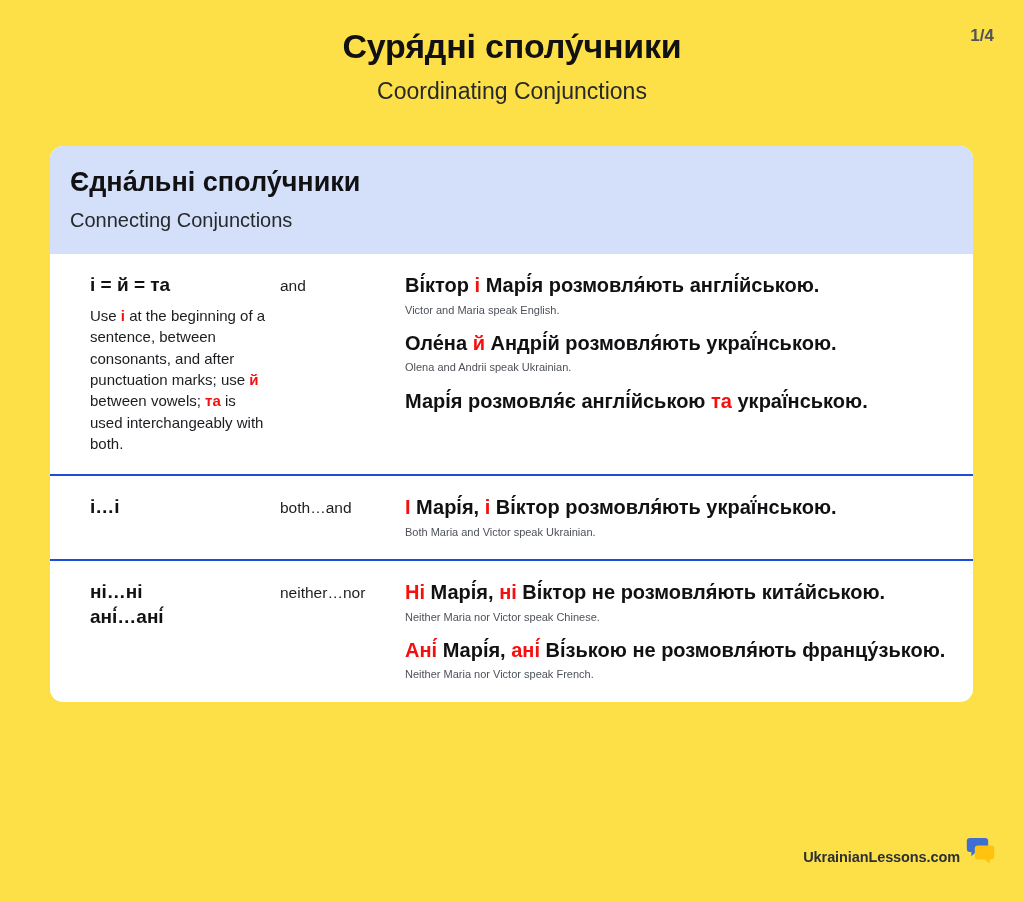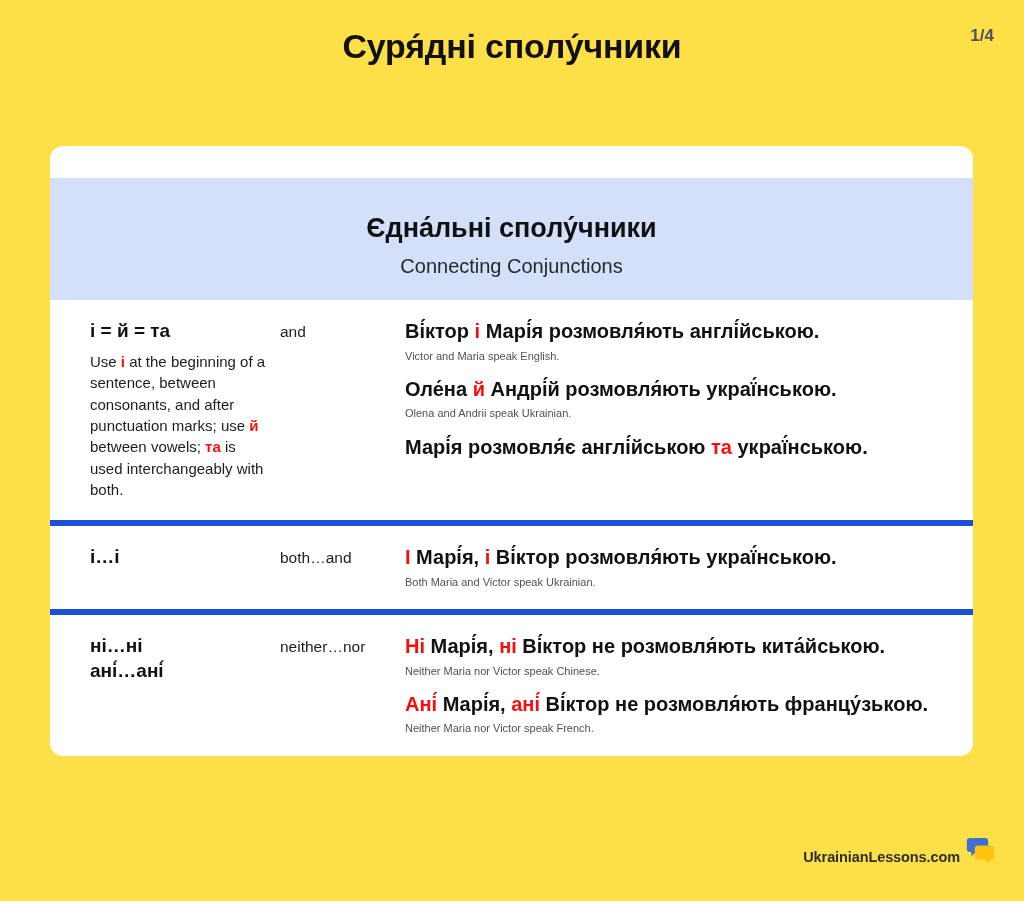--- a/index.html
+++ b/index.html
@@ -54,43 +54,42 @@
     left: 50px;
     top: 146px;
     width: 923px;
     background: #ffffff;
     border-radius: 13px;
     overflow: hidden;
   }
 
   .card-header {
     background: #d4e0f9;
-    padding: 34px 20px 22px;
-    text-align: center;
-    margin-top: 32px;
+    padding: 20px 20px 22px;
+    text-align: left;
   }
   .card-header-title {
     font-size: 27px;
     font-weight: bold;
     color: #111114;
     line-height: 1.22;
   }
   .card-header-subtitle {
     margin-top: 9px;
     font-size: 20px;
     color: #26282c;
     line-height: 1.2;
   }
 
   
   .row {
     display: flex;
     align-items: flex-start;
     padding: 18px 0 20px;
-    border-top: 6px solid #1d4ed8;
+    border-top: 2px solid #1d4ed8;
   }
   .row:first-of-type { border-top: none; }
 
   .col-conj {
     width: 230px;
     flex: 0 0 230px;
     padding-left: 40px;
     padding-right: 10px;
   }
   .col-trans {
@@ -165,20 +164,21 @@
     flex: 0 0 34px;
   }
 </style>
 </head>
 <body>
 
 <div class="page">
 
   <div class="page-header">
     <div class="main-title">Суря́дні сполу́чники</div>
+    <div class="main-subtitle">Coordinating Conjunctions</div>
   </div>
   <div class="page-counter">1/4</div>
 
   <div class="card">
     <div class="card-header">
       <div class="card-header-title">Єдна́льні сполу́чники</div>
       <div class="card-header-subtitle">Connecting Conjunctions</div>
     </div>
     <div class="card-body">
         <div class="row">
@@ -223,21 +223,21 @@
           </div>
           <div class="col-trans">
             <div class="trans-label">neither…nor</div>
           </div>
           <div class="col-examples">
             <div class="example">
               <div class="ex-ua"><span class="hl">Ні</span><span> Марі́я, </span><span class="hl">ні</span><span> Ві́ктор не розмовля́ють кита́йською.</span></div>
               <div class="ex-en">Neither Maria nor Victor speak Chinese.</div>
             </div>
             <div class="example">
-              <div class="ex-ua"><span class="hl">Ані́</span><span> Марі́я, </span><span class="hl">ані́</span><span> Ві́ктор не розмовля́ють францу́зькою.</span></div>
+              <div class="ex-ua"><span class="hl">Ані́</span><span> Марі́я, </span><span class="hl">ані́</span><span> Ві́зькою не розмовля́ють францу́зькою.</span></div>
               <div class="ex-en">Neither Maria nor Victor speak French.</div>
             </div>
           </div>
         </div>
       </div>
   </div>
 
   <div class="footer">
     <span class="footer-brand">UkrainianLessons.com</span>
     <span class="logo-mark">

